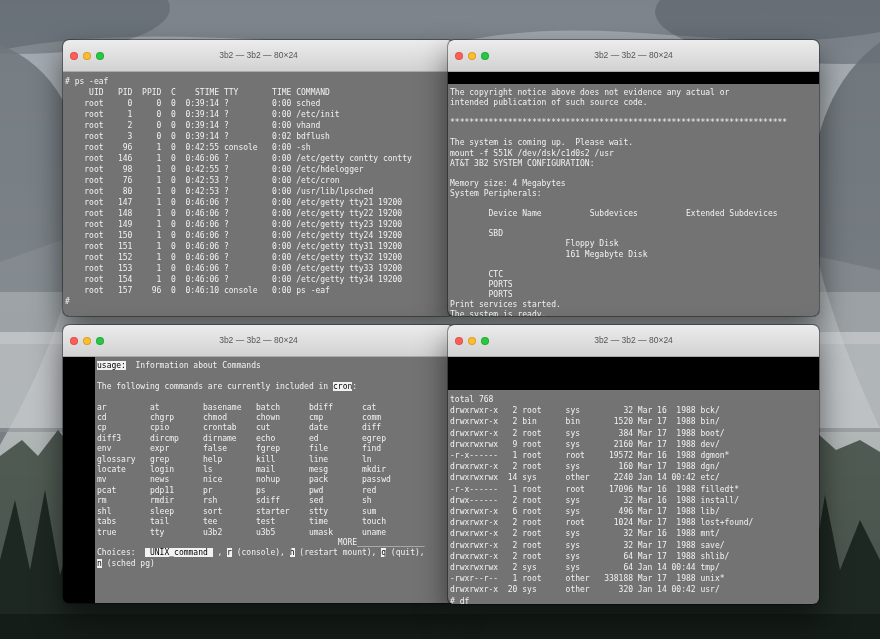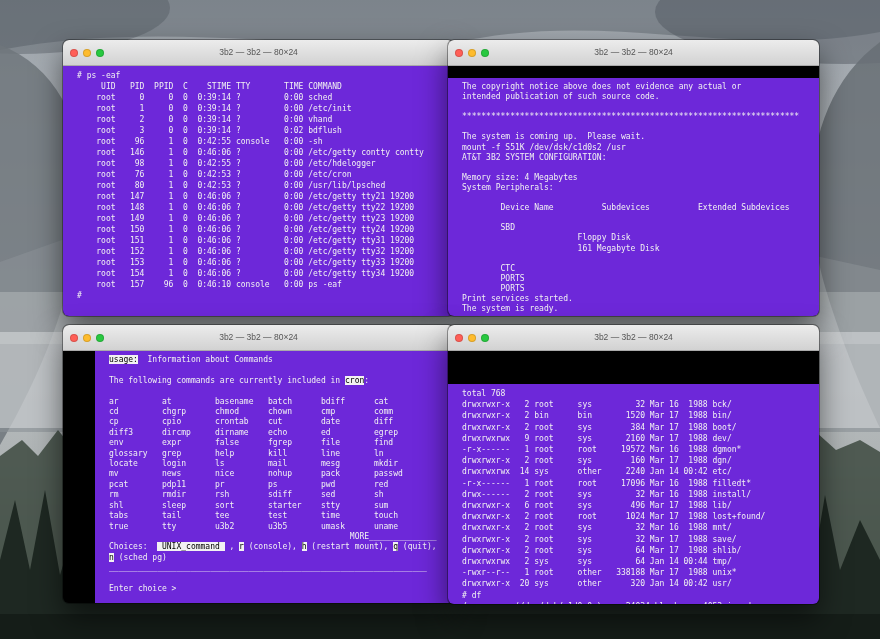--- a/index.html
+++ b/index.html
@@ -6,38 +6,38 @@
   html,body { width:880px; height:639px; overflow:hidden; }
   body { position:relative; font-family:"DejaVu Sans Mono", monospace; background:#9aa1a7; }
 
   .wallpaper { position:absolute; inset:0; width:880px; height:639px; }
 
   .window {
     position:absolute; background:#000; border-radius:6px; overflow:hidden;
     box-shadow:0 14px 30px rgba(0,0,0,.55), 0 0 0 1px rgba(0,0,0,.35);
   }
   .titlebar {
-    height:26px; background:linear-gradient(#ececec,#d2d2d2);
+    height:32px; background:linear-gradient(#ececec,#d2d2d2);
     border-bottom:1px solid #aaa; position:relative;
     display:flex; align-items:center;
   }
   .lights { display:flex; gap:5px; margin-left:7px; z-index:2; }
   .light { width:8px; height:8px; border-radius:50%; border:.5px solid rgba(0,0,0,.15); }
   .light.red { background:#ff5f57; }
   .light.yellow { background:#febc2e; }
   .light.green { background:#28c840; }
   .titletext {
     position:absolute; left:0; right:0; text-align:center;
     font-family:"Liberation Sans", sans-serif; font-size:8.5px; color:#555;
     line-height:17px; pointer-events:none;
   }
   .term {
-    background:#6d28d9; color:#f2f2f2; white-space:pre; overflow:hidden;
+    background:#737373; color:#f2f2f2; white-space:pre; overflow:hidden;
     font-family:"DejaVu Sans Mono", monospace; font-size:8px;
-    padding:4px 14px; height:calc(100% - 17px);
+    padding:4px 2px; height:calc(100% - 17px);
   }
   .lh-ps   { line-height:11px; }
   .lh-boot { line-height:10.1px;margin-top:12px; }
   .lh-help { line-height:10.4px;margin-left:32px; }
   .lh-ls   { line-height:11.2px;margin-top:33px; }
   .inv { background:#f2f2f2; color:#000; }
   .cursor {
     display:inline-block; width:5px; height:9px; background:#35c13a;
     vertical-align:-1px;
   }
@@ -158,23 +158,21 @@
 locate     login      ls         mail       mesg       mkdir
 mv         news       nice       nohup      pack       passwd
 pcat       pdp11      pr         ps         pwd        red
 rm         rmdir      rsh        sdiff      sed        sh
 shl        sleep      sort       starter    stty       sum
 tabs       tail       tee        test       time       touch
 true       tty        u3b2       u3b5       umask      uname
                                                   MORE______________
 Choices:  </span><span class="inv"> UNIX_command </span><span> , </span><span class="inv">r</span><span> (console), </span><span class="inv">h</span><span> (restart mount), </span><span class="inv">q</span><span> (quit),
 </span><span class="inv">n</span><span> (sched pg)
-</span><span>__________________________________________________________________
-
-Enter choice &gt; </span></pre>
+</span></pre>
 </div>
 
 <div class="window" style="left:448px; top:325px; width:371px; height:279px;">
   <div class="titlebar">
     <div class="lights">
       <span class="light red"></span>
       <span class="light yellow"></span>
       <span class="light green"></span>
     </div>
     <div class="titletext">3b2 — 3b2 — 80×24</div>

